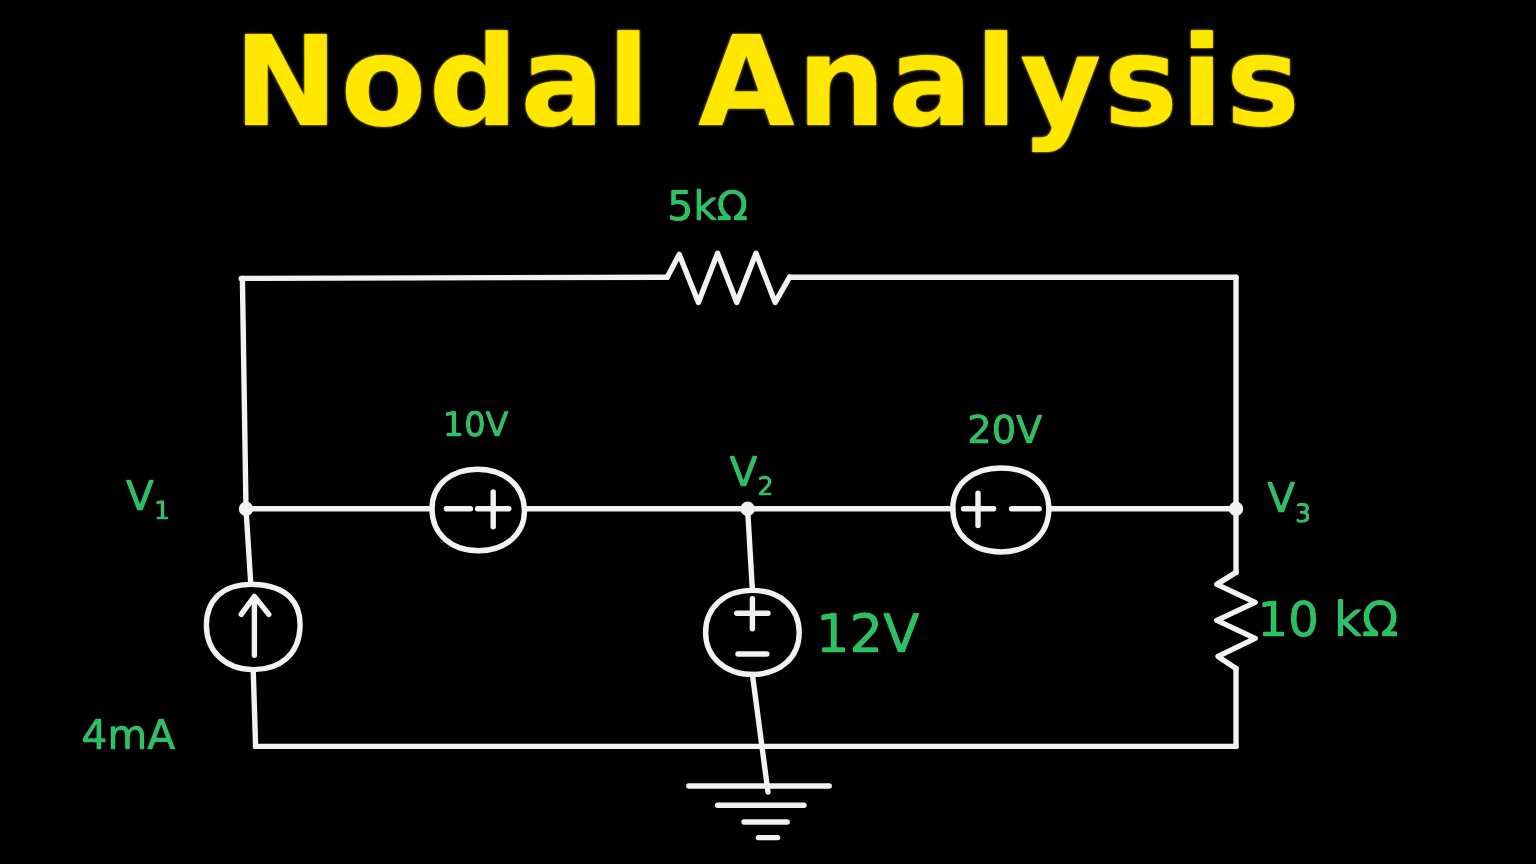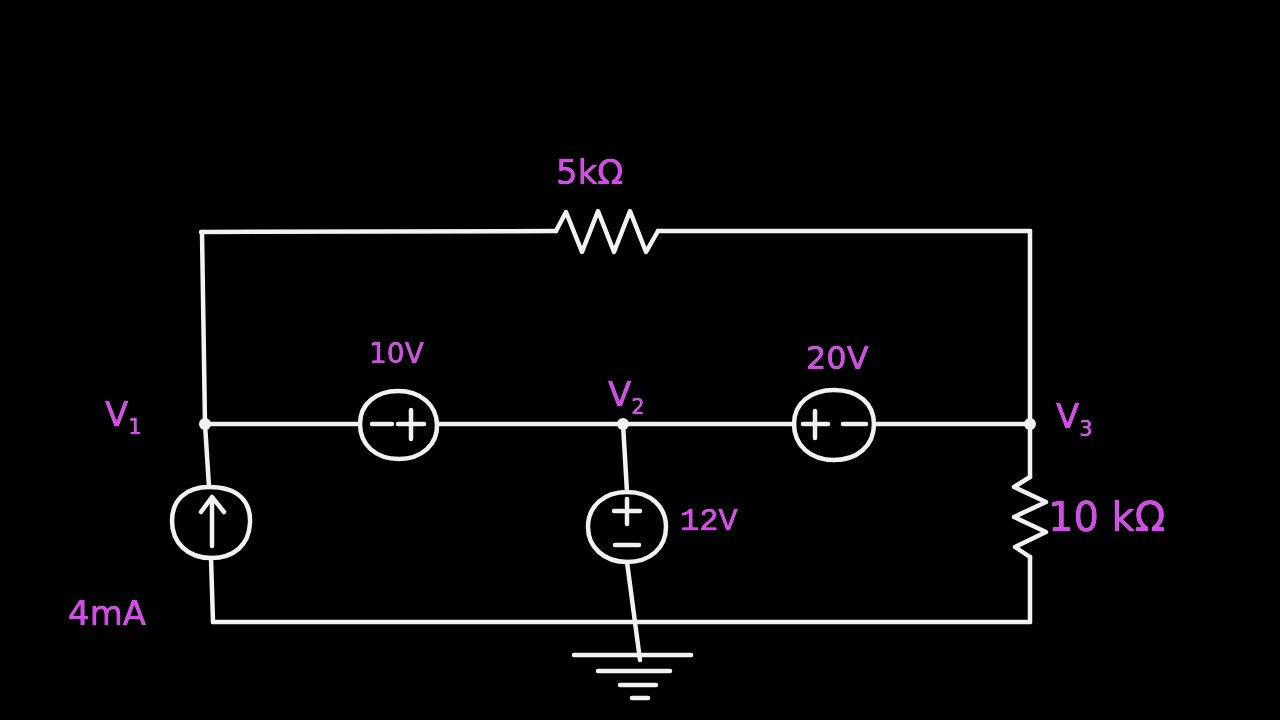--- a/index.html
+++ b/index.html
@@ -38,36 +38,37 @@
   }
   #circuit {
     position: absolute;
     left: 0;
     top: 0;
     width: 1280px;
     height: 720px;
   }
   .hand-label {
     position: absolute;
-    color: #d946ef;
+    color: #22c55e;
     font-family: "DejaVu Sans", sans-serif;
     font-size: 30px;
     white-space: pre;
     text-shadow: 0 0 1px #ffffff;
   }
   .sub {
     font-size: 21px;
     vertical-align: sub;
   }
 </style>
 </head>
 <body>
 
 <div id="stage">
 
+  <div id="title">Nodal Analysis</div>
 
   <svg id="circuit" viewBox="0 0 1280 720">
     <g fill="none" stroke="#F2F2F2" stroke-width="4.5" stroke-linecap="round" stroke-linejoin="round">
 
       <path d="M 201 232 L 556 231"></path>
 
       <path d="M 556 231 L 566 212 L 582 252 L 598 211 L 614 252 L 630 211 L 646 252 L 658 231"></path>
       <path d="M 658 231 L 1030 231"></path>
 
       <path d="M 202 232 L 205 424"></path>
@@ -144,21 +145,21 @@
   </svg>
 
   <div class="hand-label" style="left:556px; top:152px; font-size:34px;">5kΩ</div>
 
   <div class="hand-label" style="left:1048px; top:494px; font-size:40px;">10 kΩ</div>
 
   <div class="hand-label" style="left:369px; top:337px; font-size:28px;">10V</div>
 
   <div class="hand-label" style="left:806px; top:339px; font-size:32px;text-align:center;">20V</div>
 
-  <div class="hand-label" style="left:680px; top:503px; font-size:32px;font-family:Liberation Mono, monospace;">12V</div>
+  <div class="hand-label" style="left:680px; top:503px; font-size:44px;">12V</div>
 
   <div class="hand-label" style="left:68px; top:558px; font-size:34px;margin-top:35px;">4mA</div>
 
   <div class="hand-label" style="left:105px; top:394px; font-size:34px;"><span>V</span><span class="sub">1</span></div>
 
   <div class="hand-label" style="left:608px; top:374px; font-size:34px;"><span>V</span><span class="sub">2</span></div>
 
   <div class="hand-label" style="left:1056px; top:396px; font-size:34px;"><span>V</span><span class="sub">3</span></div>
 
 </div>

